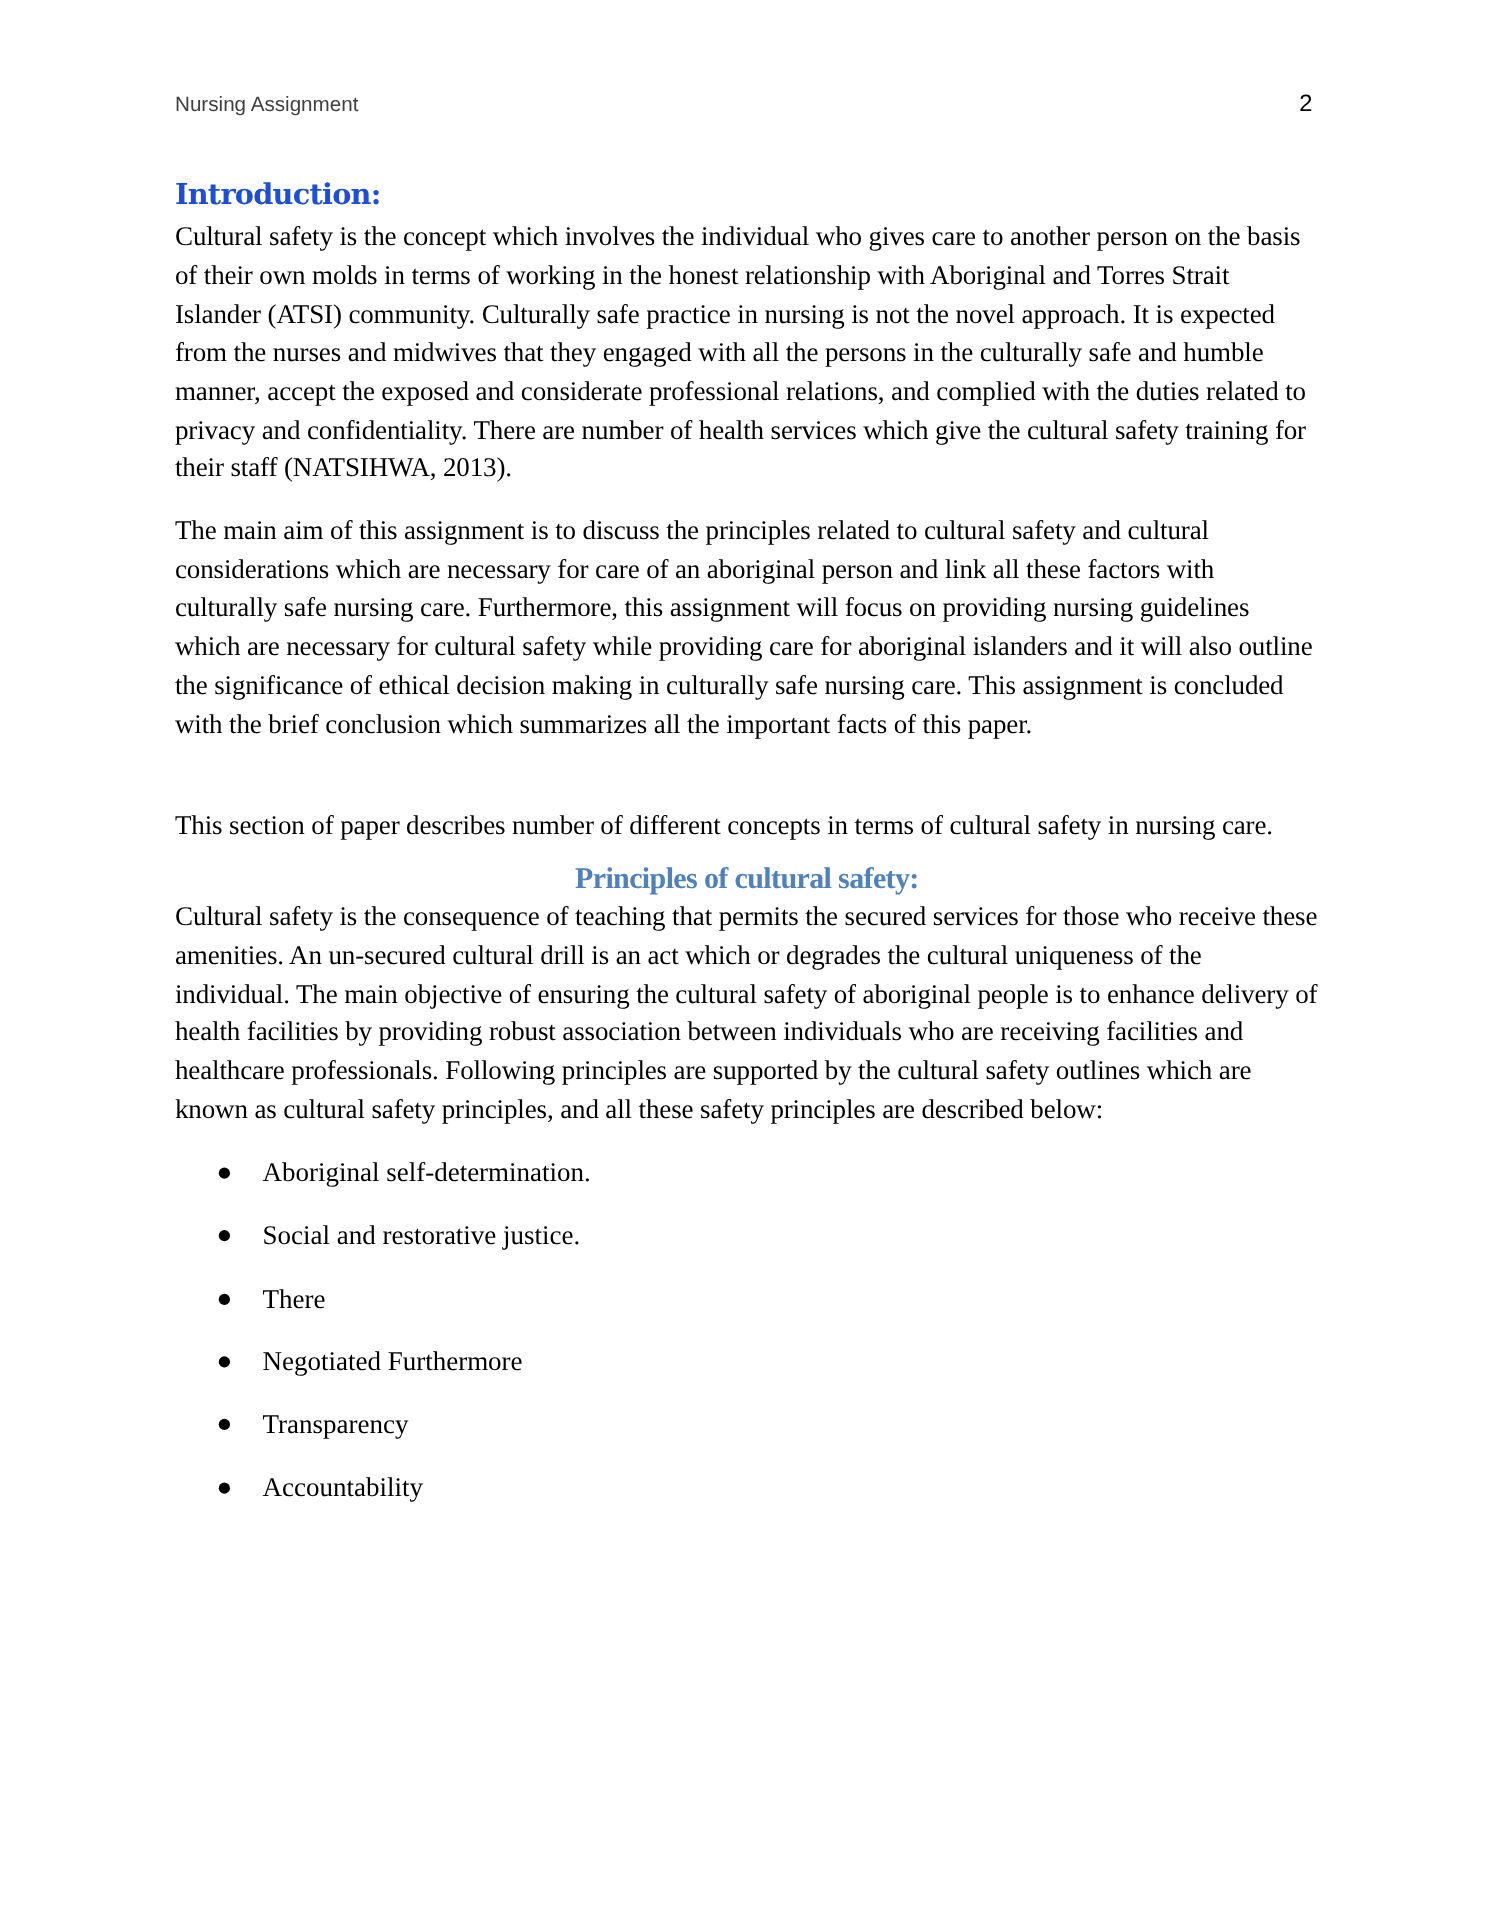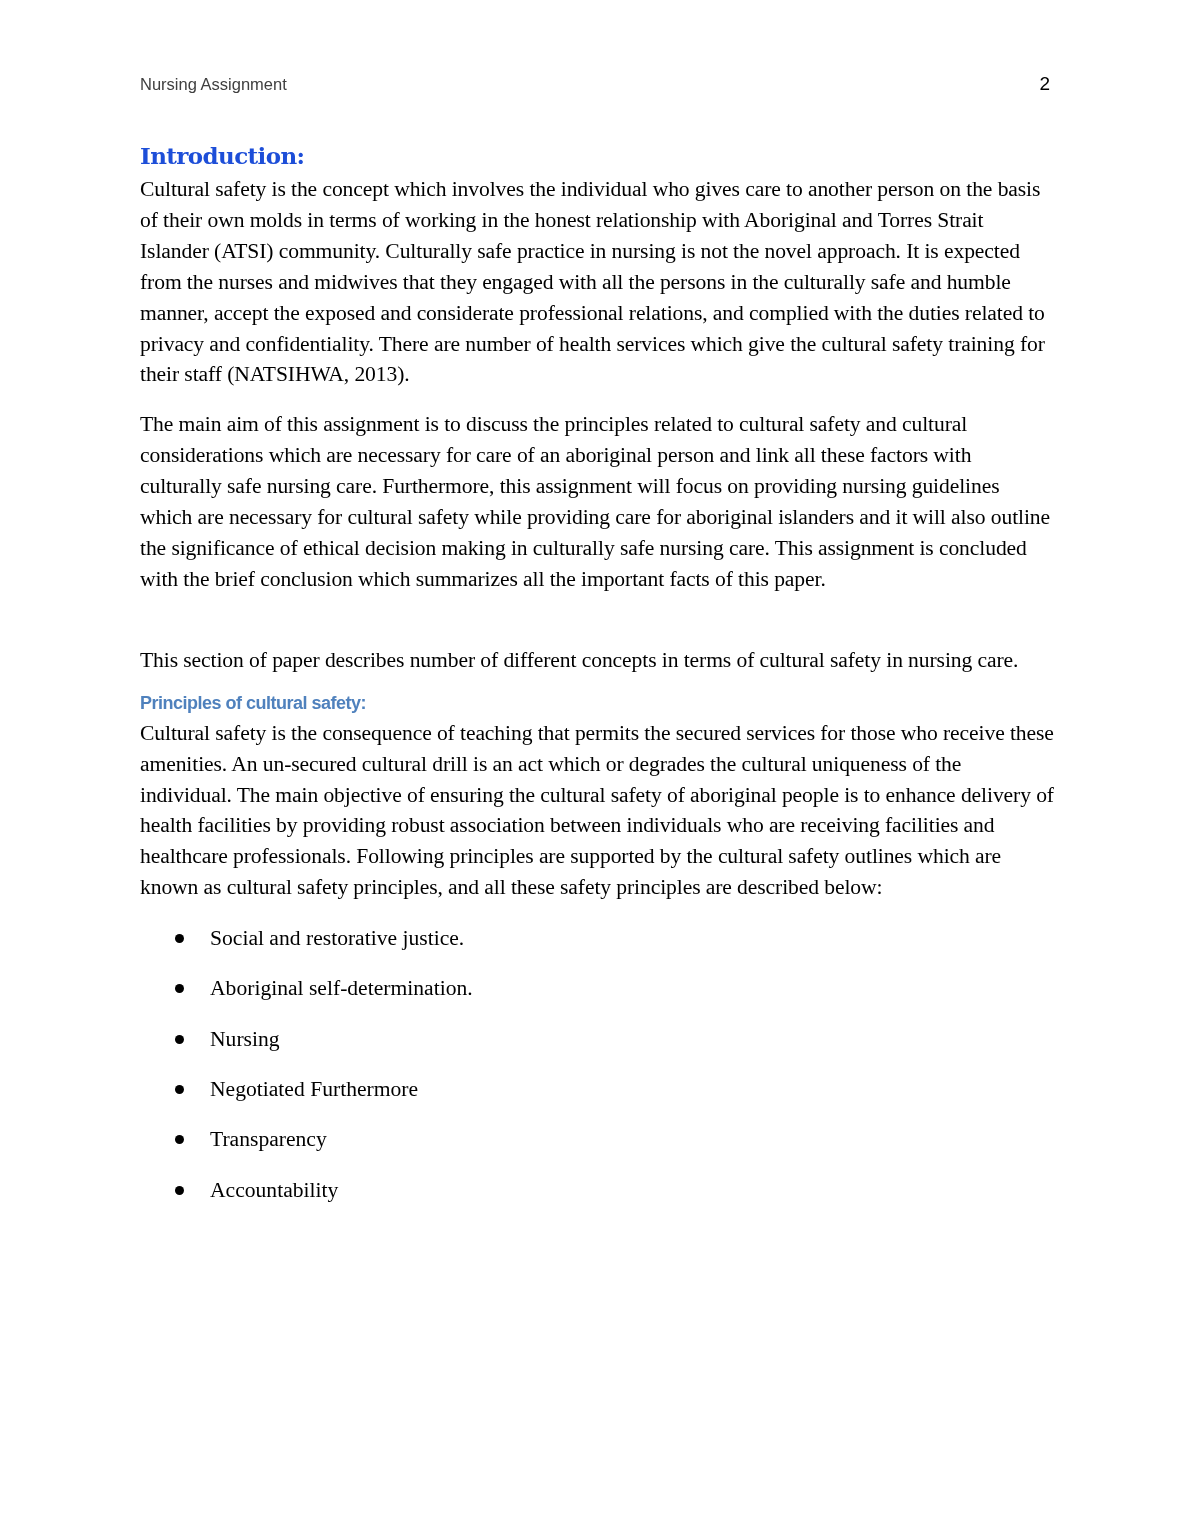--- a/index.html
+++ b/index.html
@@ -57,26 +57,27 @@
       margin: 0;
       font-family: "DejaVu Serif", serif;
       font-weight: bold;
       font-size: 23px;
       color: #1d4ed8;
       line-height: 36px;
       letter-spacing: -0.6px;
     }
     h2.subheading {
       margin: 0;
-      font-family: Liberation Sans, sans-serif;
+      font-family: Liberation Serif, serif;
       font-weight: bold;
-      font-size: 18px;
+      font-size: 24px;
       color: #4f81bd;
       line-height: 30px;
       letter-spacing: -0.5px;
+      text-align: center;
     }
     p.para {
       margin: 0;
       font-size: 21.6px;
       line-height: 30.9px;
       letter-spacing: -0.1px;
     }
     .gap-12 { height: 19px; }
     .gap-disc { height: 50px; }
     .gap-sub { height: 12px; }
@@ -131,29 +132,29 @@
     <div class="gap-sub"></div>
 
     <h2 class="subheading">Principles of cultural safety:</h2>
     <p class="para">Cultural safety is the consequence of teaching that permits the secured services for those who receive these amenities. An un-secured cultural drill is an act which or degrades the cultural uniqueness of the individual. The main objective of ensuring the cultural safety of aboriginal people is to enhance delivery of health facilities by providing robust association between individuals who are receiving facilities and healthcare professionals. Following principles are supported by the cultural safety outlines which are known as cultural safety principles, and all these safety principles are described below:</p>
 
     <div class="gap-list"></div>
 
     <ul class="bullets">
       <li>
         <span class="bullet-dot"></span>
+        <span class="bullet-text">Aboriginal self-determination.</span>
+      </li>
+      <li>
+        <span class="bullet-dot"></span>
         <span class="bullet-text">Social and restorative justice.</span>
       </li>
       <li>
         <span class="bullet-dot"></span>
-        <span class="bullet-text">Aboriginal self-determination.</span>
-      </li>
-      <li>
-        <span class="bullet-dot"></span>
-        <span class="bullet-text">Nursing</span>
+        <span class="bullet-text">There</span>
       </li>
       <li>
         <span class="bullet-dot"></span>
         <span class="bullet-text">Negotiated Furthermore</span>
       </li>
       <li>
         <span class="bullet-dot"></span>
         <span class="bullet-text">Transparency</span>
       </li>
       <li>

